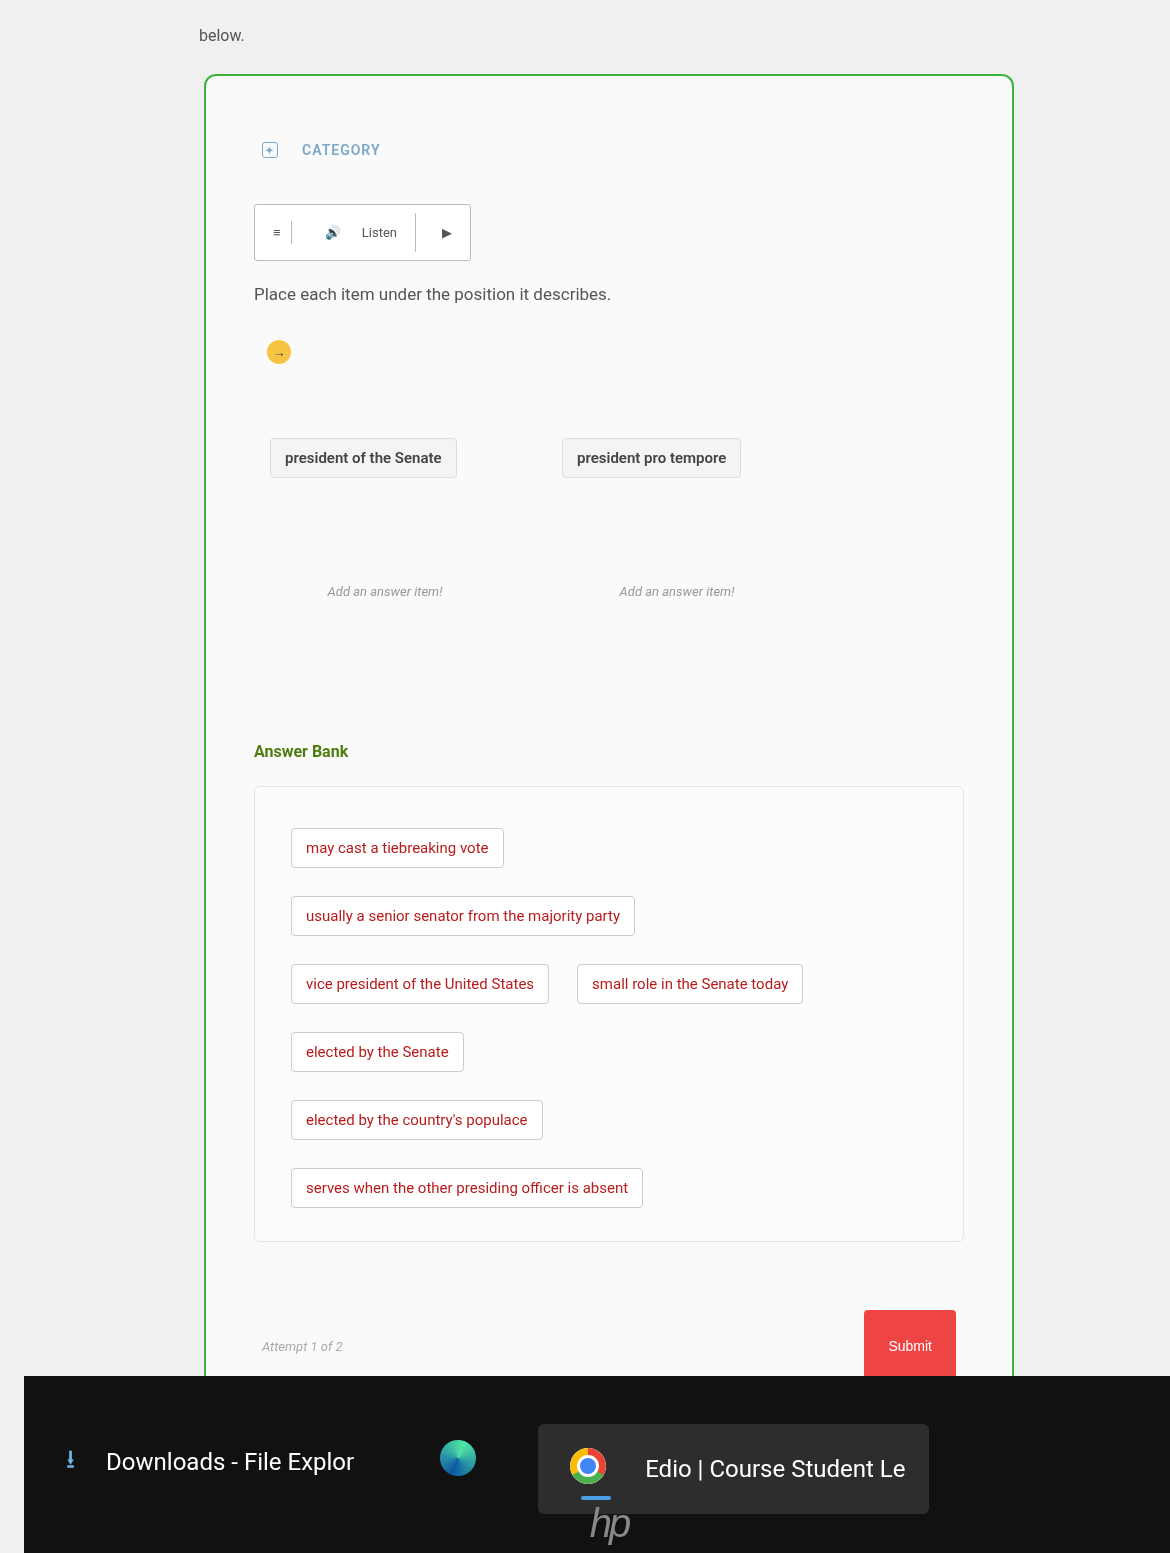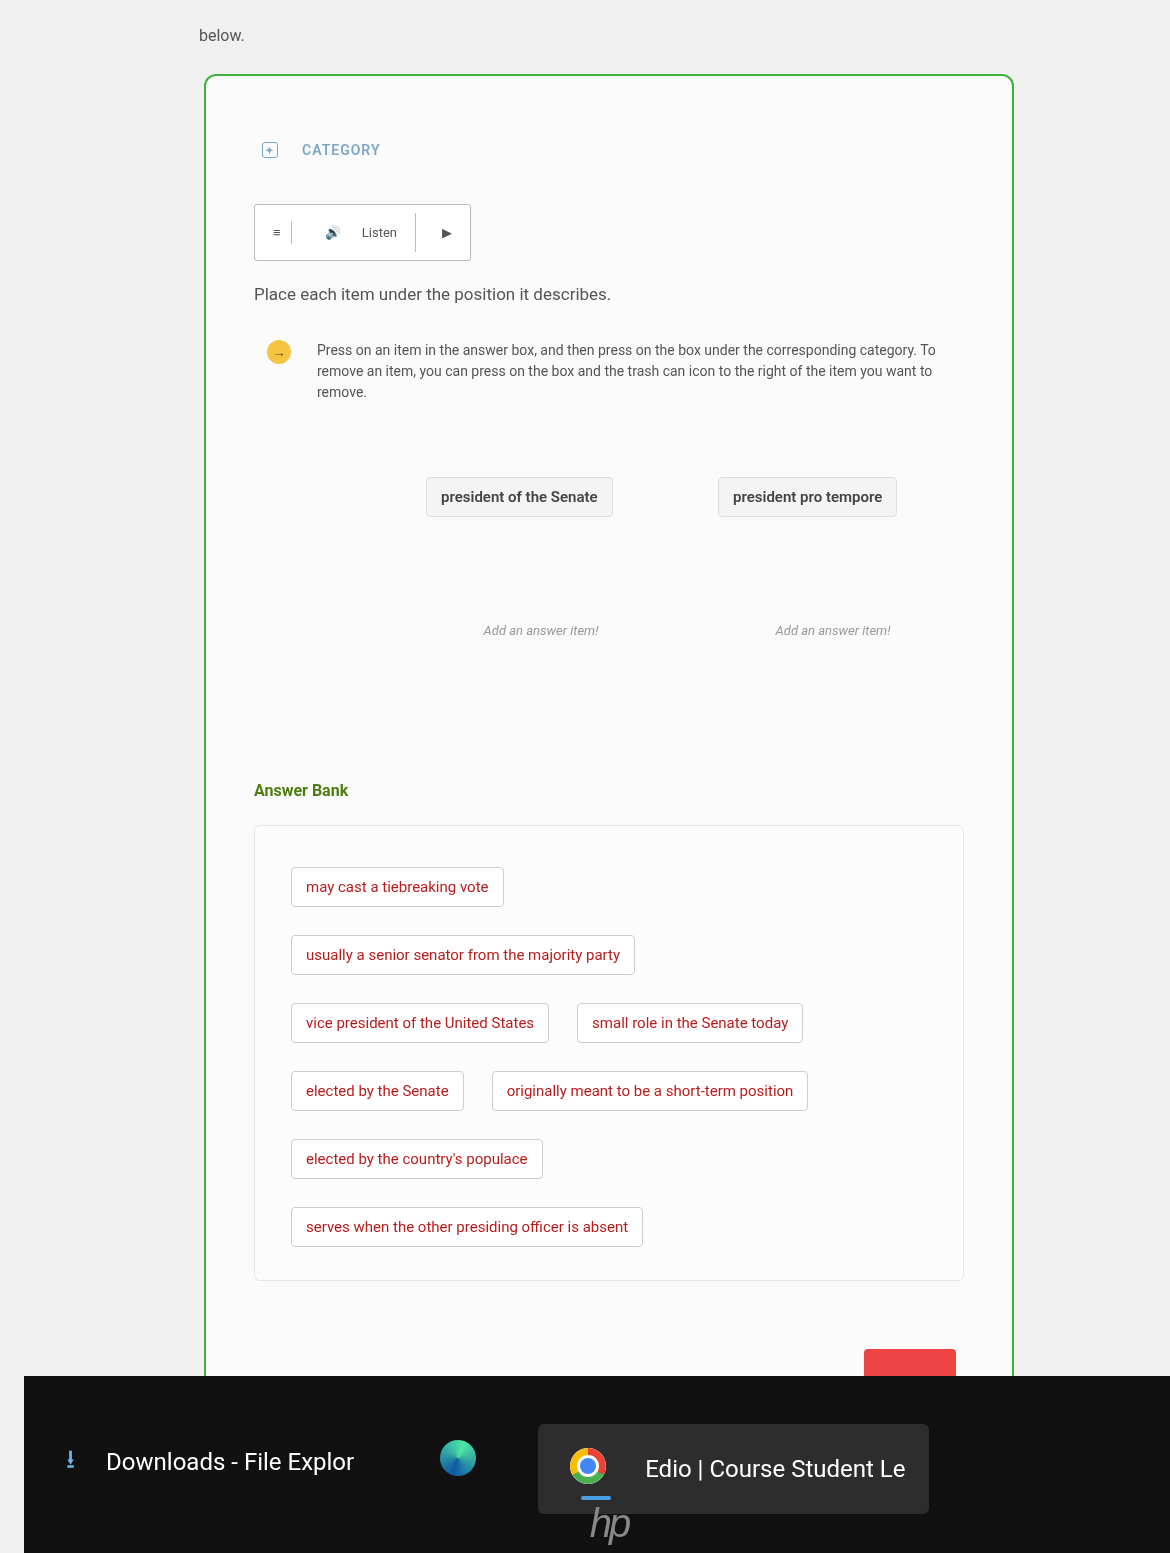--- a/index.html
+++ b/index.html
@@ -92,21 +92,20 @@
     }
     .hint-text {
       font-size: 14px;
       color: #555;
       line-height: 1.5;
     }
     .drop-areas {
       display: flex;
       gap: 30px;
       margin-bottom: 40px;
-      justify-content: flex-end;
     }
     .drop-col {
       flex: 0 0 auto;
     }
     .drop-header {
       background: #f4f4f4;
       border: 1px solid #ddd;
       border-radius: 4px;
       padding: 10px 14px;
       font-size: 15px;
@@ -248,21 +247,20 @@
       <span>🔊</span>
       <span>Listen</span>
     </div>
     <div class="seg">▶</div>
   </div>
 
   <div class="prompt-text">Place each item under the position it describes.</div>
 
   <div class="hint-box">
     <div class="hint-icon">→</div>
-    <div class="hint-text">Press on an item in the answer box, and then press on the box under the corresponding category. To remove an item, you can press on the box and the trash can icon to the right of the item you want to remove.</div>
   </div>
 
   <div class="drop-areas">
     <div class="drop-col">
       <div class="drop-header">president of the Senate</div>
       <div class="drop-zone">Add an answer item!</div>
     </div>
     <div class="drop-col">
       <div class="drop-header">president pro tempore</div>
       <div class="drop-zone">Add an answer item!</div>
@@ -277,21 +275,20 @@
     </div>
     <div class="bank-row">
       <div class="bank-item">usually a senior senator from the majority party</div>
     </div>
     <div class="bank-row">
       <div class="bank-item">vice president of the United States</div>
       <div class="bank-item">small role in the Senate today</div>
     </div>
     <div class="bank-row">
       <div class="bank-item">elected by the Senate</div>
-      <div class="bank-item">originally meant to be a short-term position</div>
     </div>
     <div class="bank-row">
       <div class="bank-item">elected by the country's populace</div>
     </div>
     <div class="bank-row">
       <div class="bank-item">serves when the other presiding officer is absent</div>
     </div>
   </div>
 
   <div class="footer-row">

